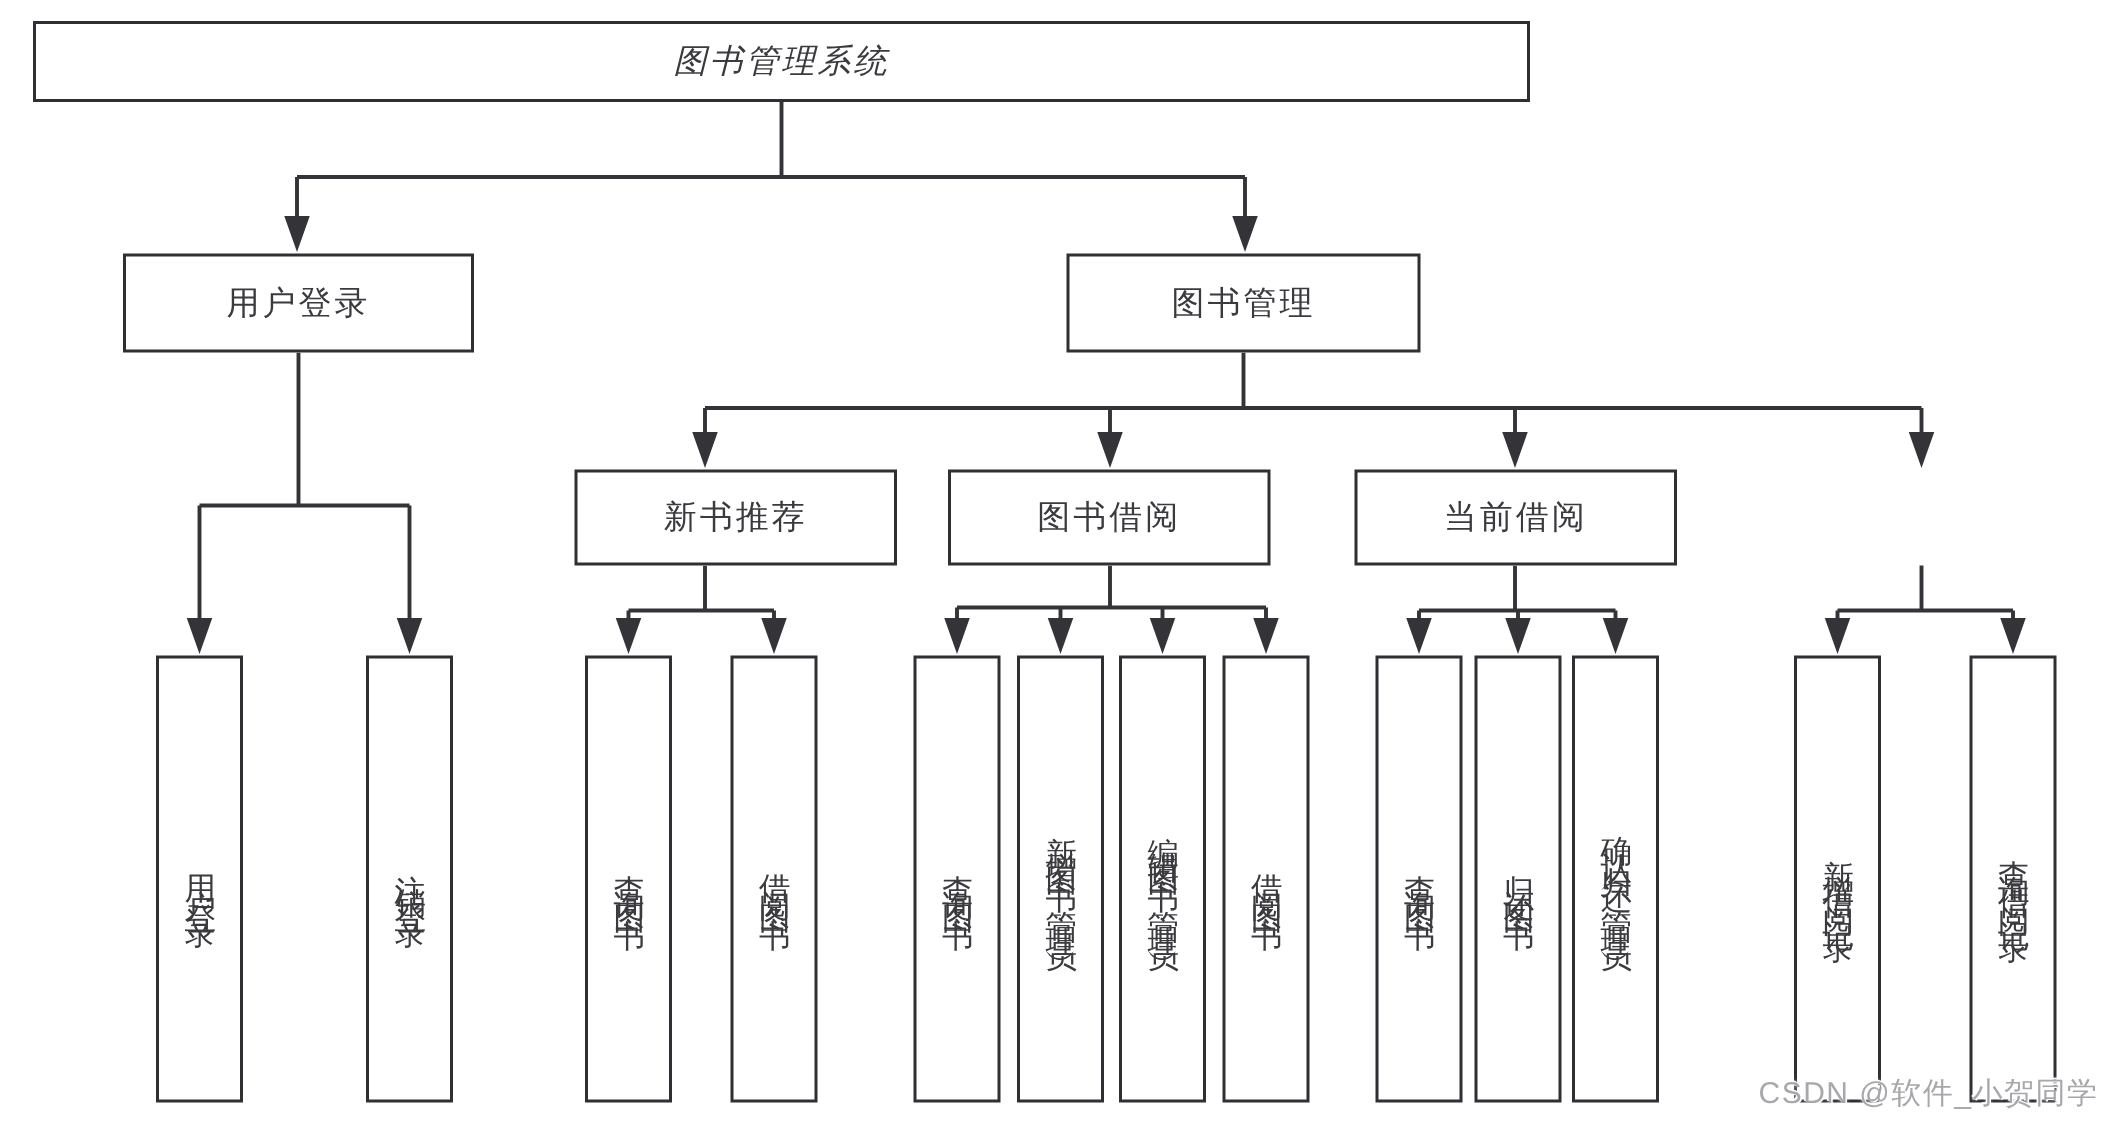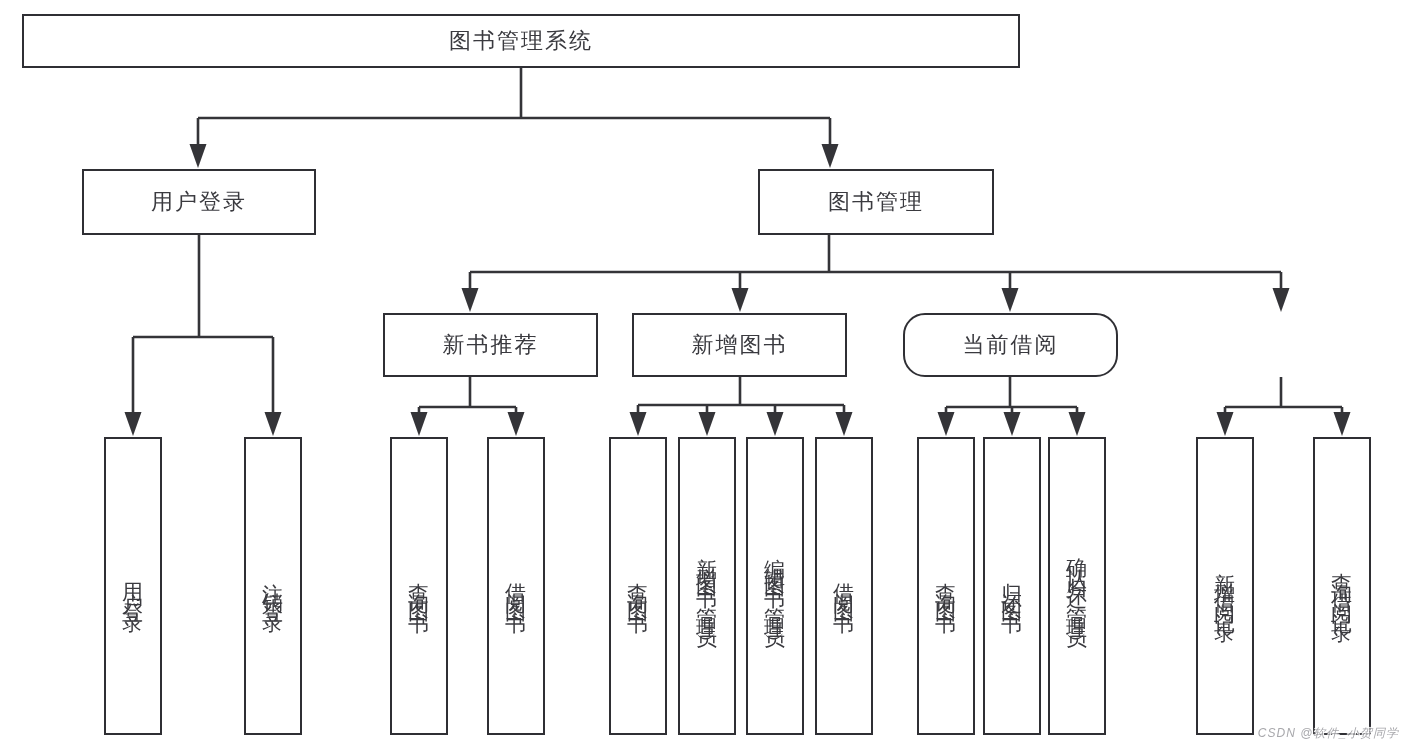--- a/index.html
+++ b/index.html
@@ -52,27 +52,26 @@
     writing-mode: vertical-rl;
     text-orientation: mixed;
     font-size: 21px;
     letter-spacing: 10px;
     line-height: 1;
   }
   #watermark {
     position: absolute;
     right: 6px;
     bottom: 5px;
-    font-size: 12px;
+    font-size: 20px;
     color: #a8a8ac;
     letter-spacing: 1px;
     text-shadow: 1px 1px 0 #ffffff, -1px -1px 0 #ffffff, 0 0 3px #ffffff;
     white-space: nowrap;
     z-index: 5;
-    font-style: italic;
   }
 </style>
 </head>
 <body>
 
 <div id="stage">
 
   <svg id="connectors" viewBox="0 0 1405 747" xmlns="http://www.w3.org/2000/svg">
 
     <path d="M521 68 V118 M198 118 H830 M198 118 V150 M830 118 V150"></path>
@@ -102,28 +101,28 @@
     <path d="M1010 377 V407 M946 407 H1077 M946 407 V424 M1012 407 V424 M1077 407 V424"></path>
     <polygon points="937.5,412 954.5,412 946,436"></polygon>
     <polygon points="1003.5,412 1020.5,412 1012,436"></polygon>
     <polygon points="1068.5,412 1085.5,412 1077,436"></polygon>
 
     <path d="M1281 377 V407 M1225 407 H1342 M1225 407 V424 M1342 407 V424"></path>
     <polygon points="1216.5,412 1233.5,412 1225,436"></polygon>
     <polygon points="1333.5,412 1350.5,412 1342,436"></polygon>
   </svg>
 
-  <div class="node h-node" style="left:22px; top:14px; width:998px; height:54px;">图书管理系统</div>
+  <div class="node h-node" style="left:22px; top:14px; width:998px; height:54px;font-style:italic;">图书管理系统</div>
 
   <div class="node h-node" style="left:82px; top:169px; width:234px; height:66px;">用户登录</div>
-  <div class="node h-node" style="left:711px; top:169px; width:236px; height:66px;margin-left:47px;">图书管理</div>
+  <div class="node h-node" style="left:711px; top:169px; width:236px; height:66px;">图书管理</div>
 
   <div class="node h-node" style="left:383px; top:313px; width:215px; height:64px;">新书推荐</div>
-  <div class="node h-node" style="left:632px; top:313px; width:215px; height:64px;">新增图书</div>
-  <div class="node h-node" style="left:903px; top:313px; width:215px; height:64px;border-radius:22px;">当前借阅</div>
+  <div class="node h-node" style="left:632px; top:313px; width:215px; height:64px;">图书借阅</div>
+  <div class="node h-node" style="left:903px; top:313px; width:215px; height:64px;">当前借阅</div>
 
   <div class="node v-node" style="left:104px; top:437px; width:58px; height:298px;">用户登录</div>
   <div class="node v-node" style="left:244px; top:437px; width:58px; height:298px;">注销登录</div>
 
   <div class="node v-node" style="left:390px; top:437px; width:58px; height:298px;">查询图书</div>
   <div class="node v-node" style="left:487px; top:437px; width:58px; height:298px;">借阅图书</div>
 
   <div class="node v-node" style="left:609px; top:437px; width:58px; height:298px;">查询图书</div>
   <div class="node v-node" style="left:678px; top:437px; width:58px; height:298px;">新增图书（管理员）</div>
   <div class="node v-node" style="left:746px; top:437px; width:58px; height:298px;">编辑图书（管理员）</div>

